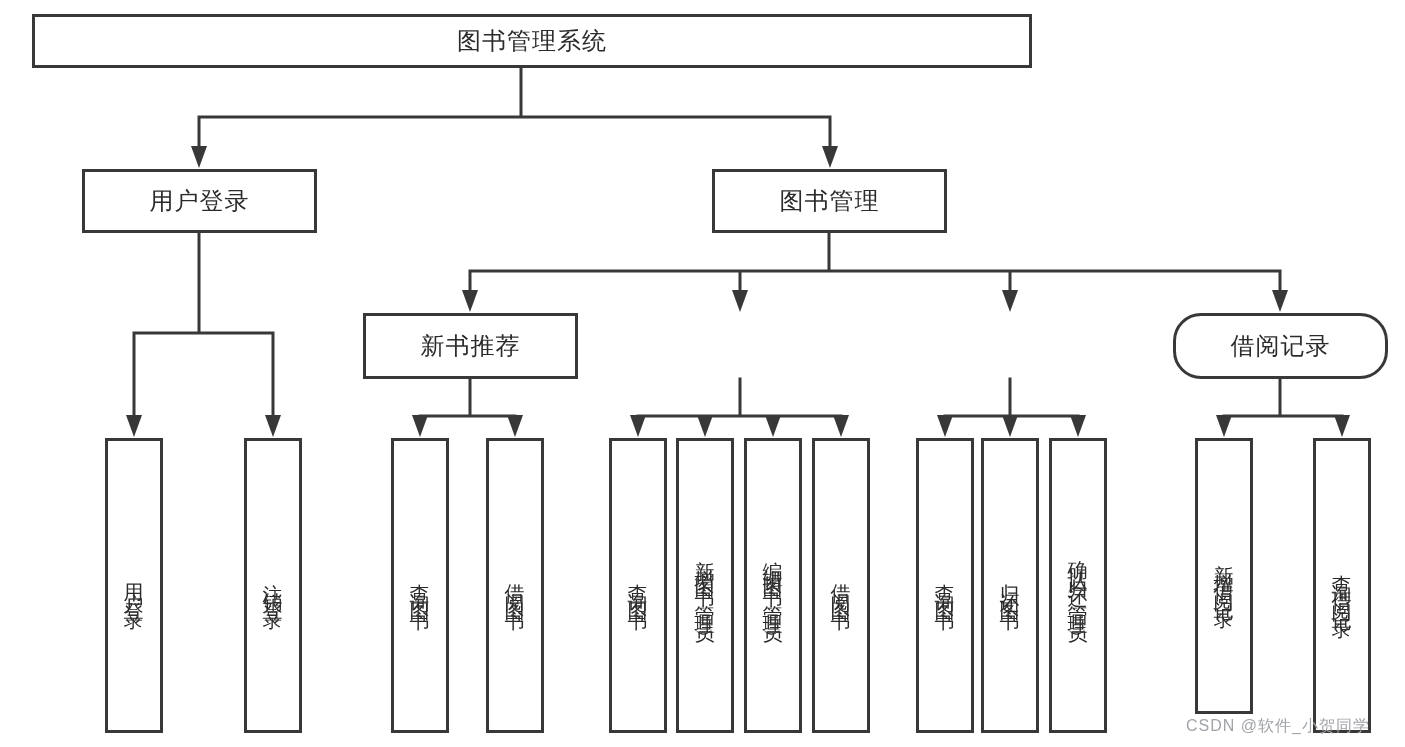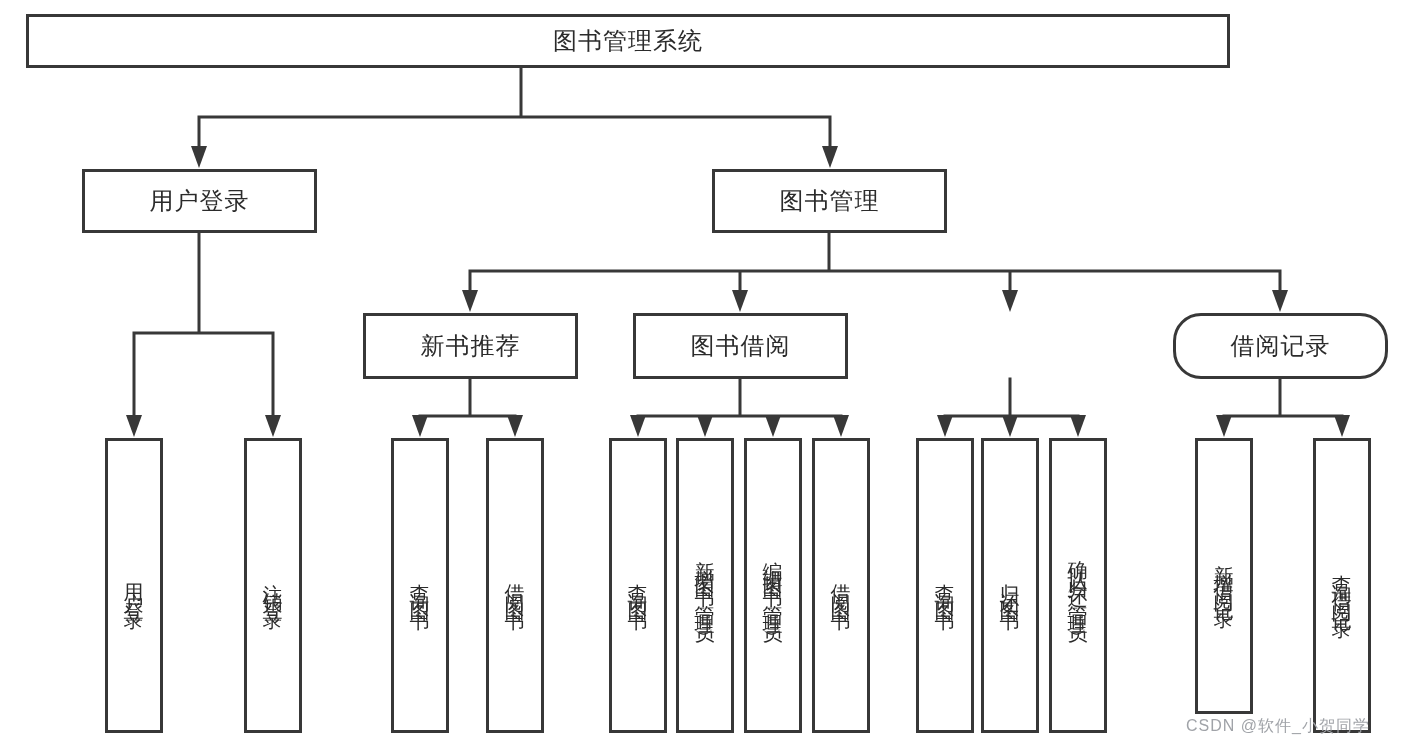--- a/index.html
+++ b/index.html
@@ -23,21 +23,21 @@
   .ah{fill:var(--line);stroke:none;}
   .box{
     position:absolute;
     background:#fff;
     border:3px solid var(--box-border);
     display:flex;align-items:center;justify-content:center;
     z-index:1;
     text-align:center;
   }
   .hlabel{font-size:24px;letter-spacing:1px;white-space:nowrap;}
-  .root-box{left:26px;top:14px;width:1204px;height:54px;}
+  .root-box{left:32px;top:14px;width:1000px;height:54px;}
   .l2{height:64px;top:169px;width:235px;}
   .l2a{left:82px;}
   .l2b{left:712px;}
   .l3{height:66px;top:313px;width:215px;}
   .l3a{left:363px;}
   .l3b{left:633px;}
   .l3c{left:903px;}
   .l3d{left:1173px;border-radius:28px;}
   .leaf{top:438px;width:58px;height:295px;}
   .leaf.short{height:276px;}
@@ -97,21 +97,20 @@
       <polygon class="ah" points="1334,415 1350,415 1342,437"></polygon>
     </g>
   </svg>
 
   <div class="box root-box hlabel">图书管理系统</div>
 
   <div class="box l2 l2a hlabel">用户登录</div>
   <div class="box l3 l3a hlabel">新书推荐</div>
 
   <div class="box l2 l2b hlabel">图书管理</div>
-  <div class="box l3 l3b hlabel">图书借阅</div>
   <div class="box l3 l3d hlabel">借阅记录</div>
 
   <div class="box leaf" style="left:105px">
     <span>用户登录</span>
   </div>
   <div class="box leaf" style="left:244px">
     <span>注销登录</span>
   </div>
 
   <div class="box leaf" style="left:391px">

